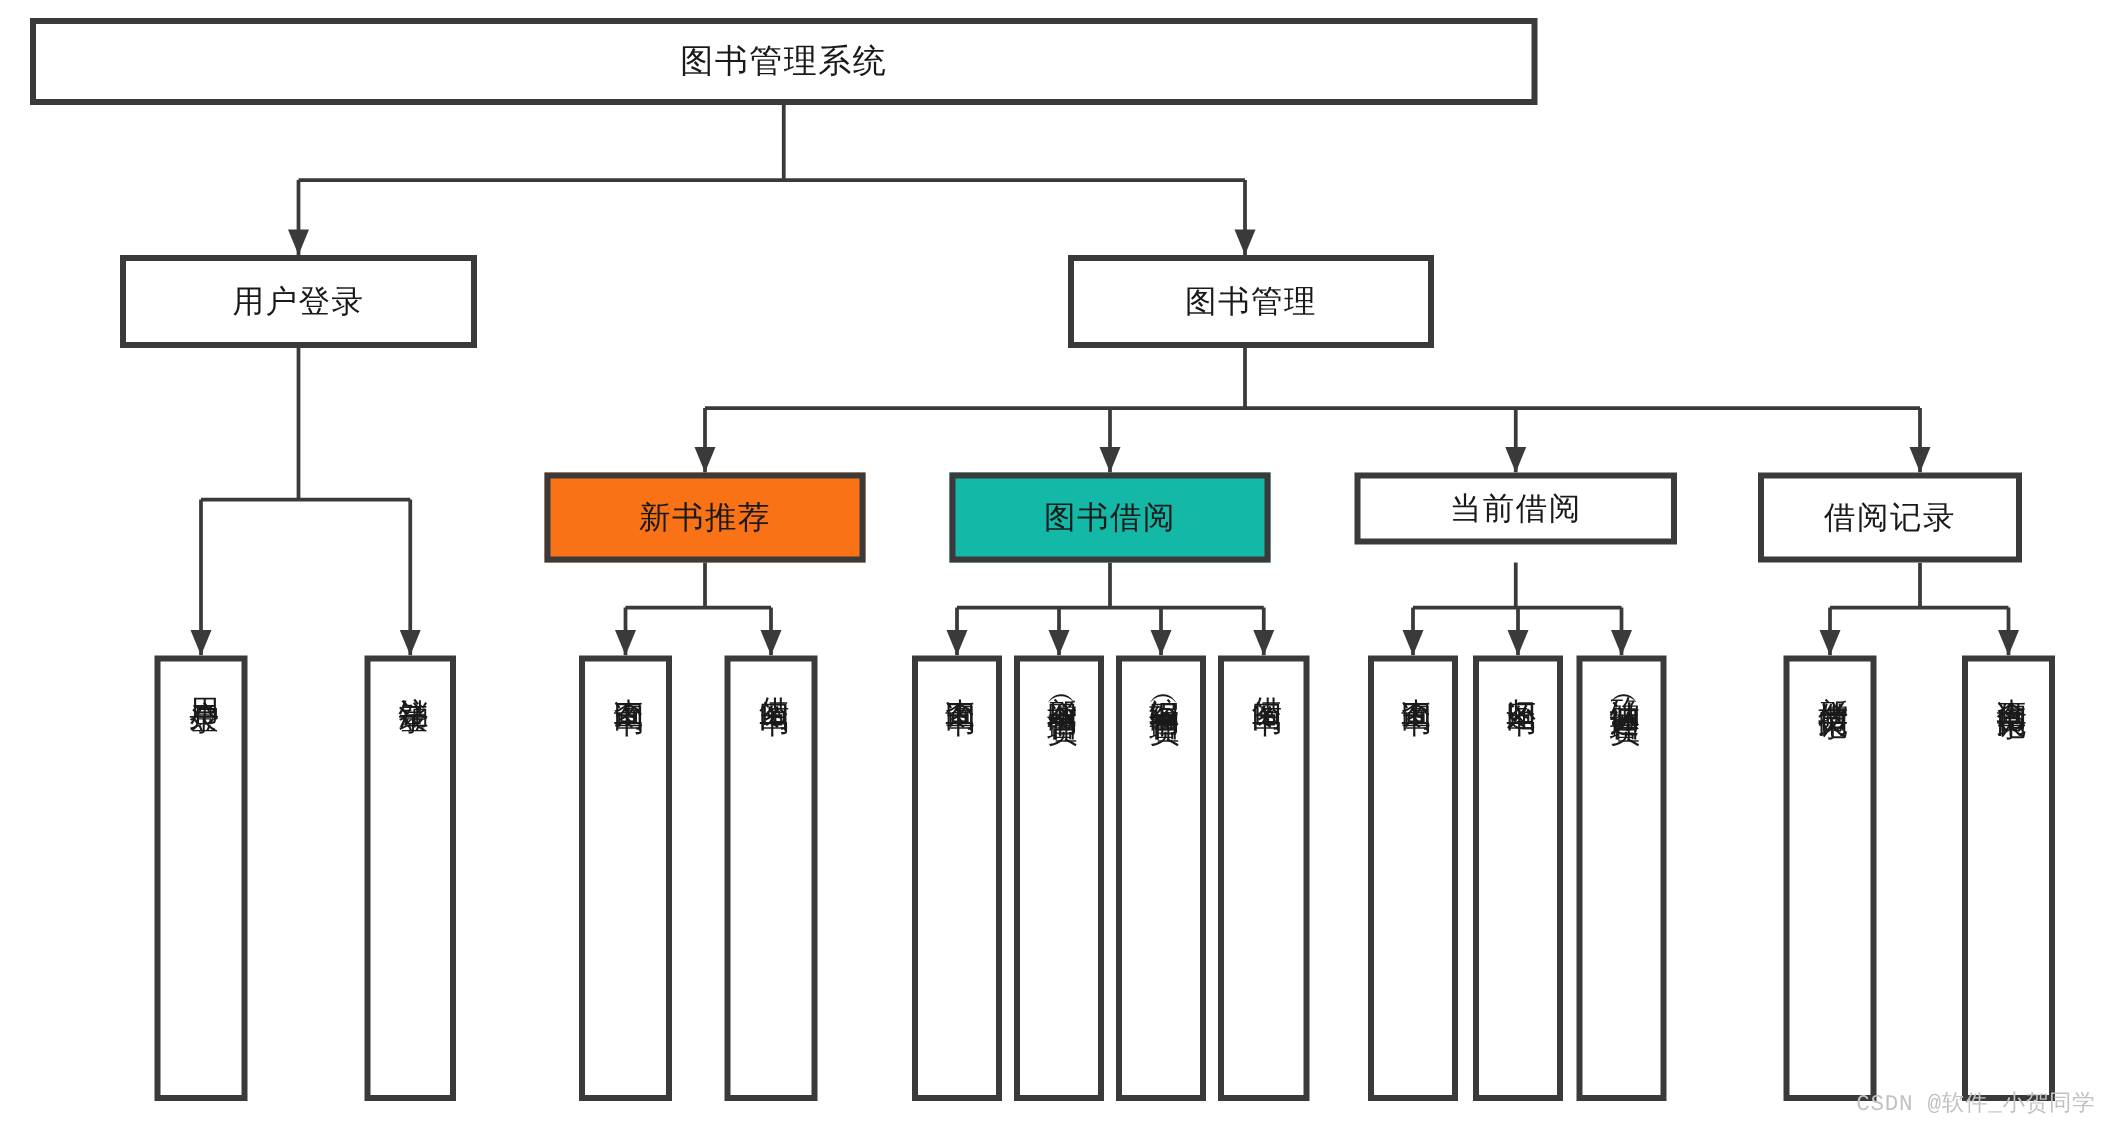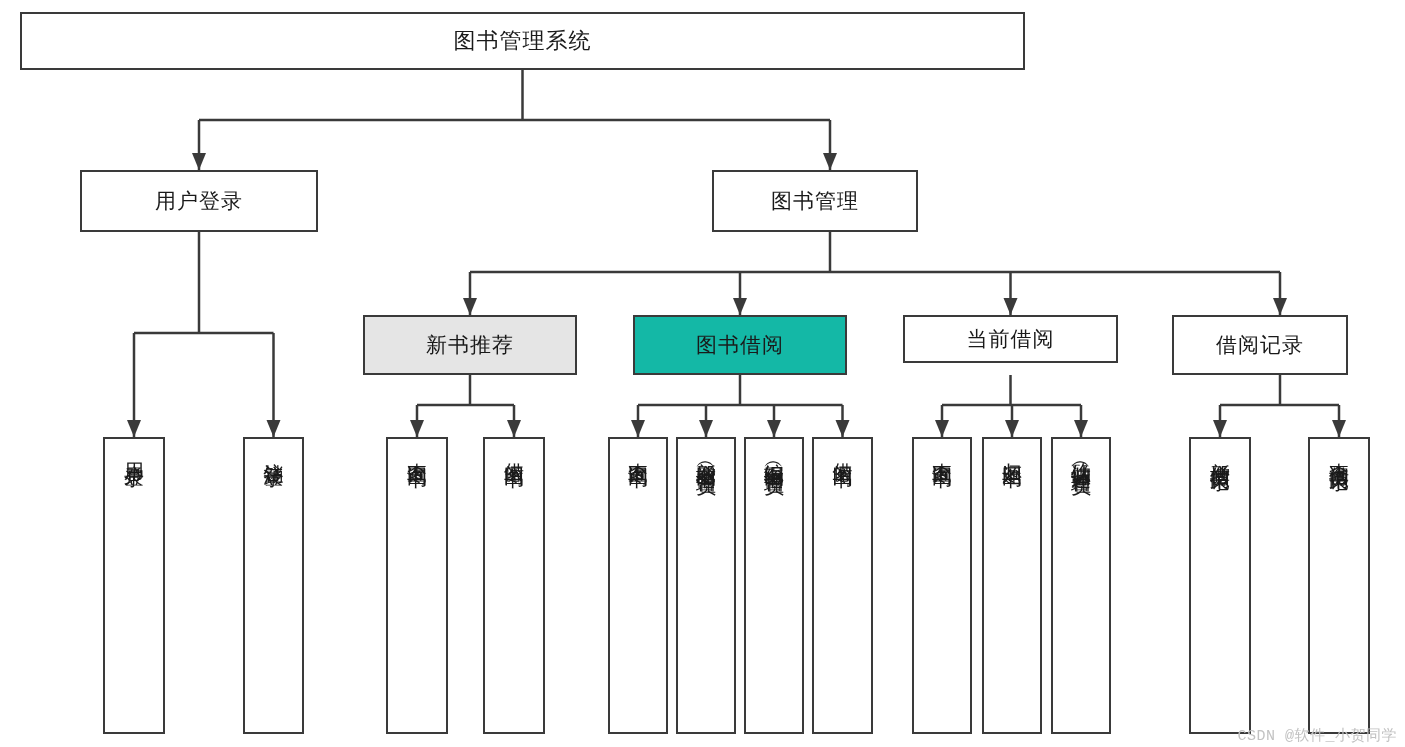--- a/index.html
+++ b/index.html
@@ -21,25 +21,26 @@
     position: absolute;
     left: 0;
     top: 0;
     width: 1405px;
     height: 747px;
   }
   .node {
     position: absolute;
     box-sizing: border-box;
     background: #ffffff;
-    border: 2px solid #ec4899;
+    border: 4px solid #ec4899;
     display: flex;
     align-items: center;
     justify-content: center;
     color: #1a1a1a;
+    font-family: Liberation Mono, monospace;
   }
   .node.horiz {
     font-size: 21px;
     letter-spacing: 1px;
   }
   .node.root {
     font-size: 22px;
   }
   .node.leaf {
     align-items: flex-start;
@@ -126,24 +127,24 @@
       <line x1="1339" y1="405" x2="1339" y2="437" stroke="#3a3a3a" stroke-width="2.5"></line>
       <polygon points="1332,420 1346,420 1339,437" fill="#3a3a3a"></polygon>
     </svg>
   <div id="nodes-layer">
       <div class="node root horiz" style="left: 20px; top: 12px; width: 1005px; height: 58px; border-color: rgb(58, 58, 58); background: rgb(255, 255, 255); color: rgb(26, 26, 26);">
         <span class="hlabel">图书管理系统</span>
       </div>
       <div class="node level1 horiz" style="left: 80px; top: 170px; width: 238px; height: 62px; border-color: rgb(58, 58, 58); background: rgb(255, 255, 255); color: rgb(26, 26, 26);">
         <span class="hlabel">用户登录</span>
       </div>
-      <div class="node level1 horiz" style="left: 712px; top: 170px; width: 206px; height: 62px; border-color: rgb(58, 58, 58); background: rgb(255, 255, 255); color: rgb(26, 26, 26);">
+      <div class="node level1 horiz" style="left: 712px; top: 170px; width: 244px; height: 62px; border-color: rgb(58, 58, 58); background: rgb(255, 255, 255); color: rgb(26, 26, 26);">
         <span class="hlabel">图书管理</span>
       </div>
-      <div class="node level2 horiz" style="left: 363px; top: 315px; width: 214px; height: 60px; border-color: rgb(58, 58, 58); background: #e5e5e5; color: rgb(26, 26, 26);">
+      <div class="node level2 horiz" style="left: 363px; top: 315px; width: 214px; height: 60px; border-color: rgb(58, 58, 58); background: #f97316; color: rgb(26, 26, 26);">
         <span class="hlabel">新书推荐</span>
       </div>
       <div class="node level2 horiz" style="left: 633px; top: 315px; width: 214px; height: 60px; border-color: rgb(58, 58, 58); background: #14b8a6; color: rgb(26, 26, 26);">
         <span class="hlabel">图书借阅</span>
       </div>
       <div class="node level2 horiz" style="left: 903px; top: 315px; width: 215px; height: 48px; border-color: rgb(58, 58, 58); background: rgb(255, 255, 255); color: rgb(26, 26, 26);">
         <span class="hlabel">当前借阅</span>
       </div>
       <div class="node level2 horiz" style="left: 1172px; top: 315px; width: 176px; height: 60px; border-color: rgb(58, 58, 58); background: rgb(255, 255, 255); color: rgb(26, 26, 26);">
         <span class="hlabel">借阅记录</span>

